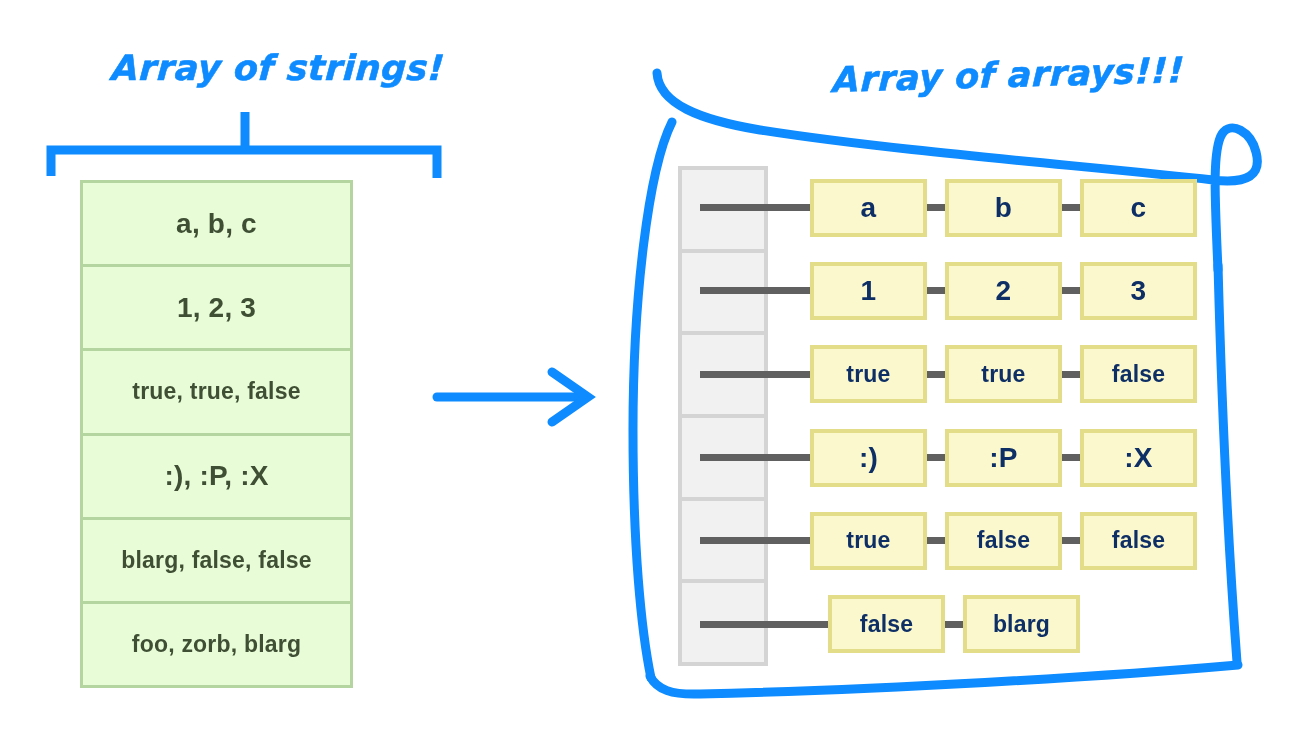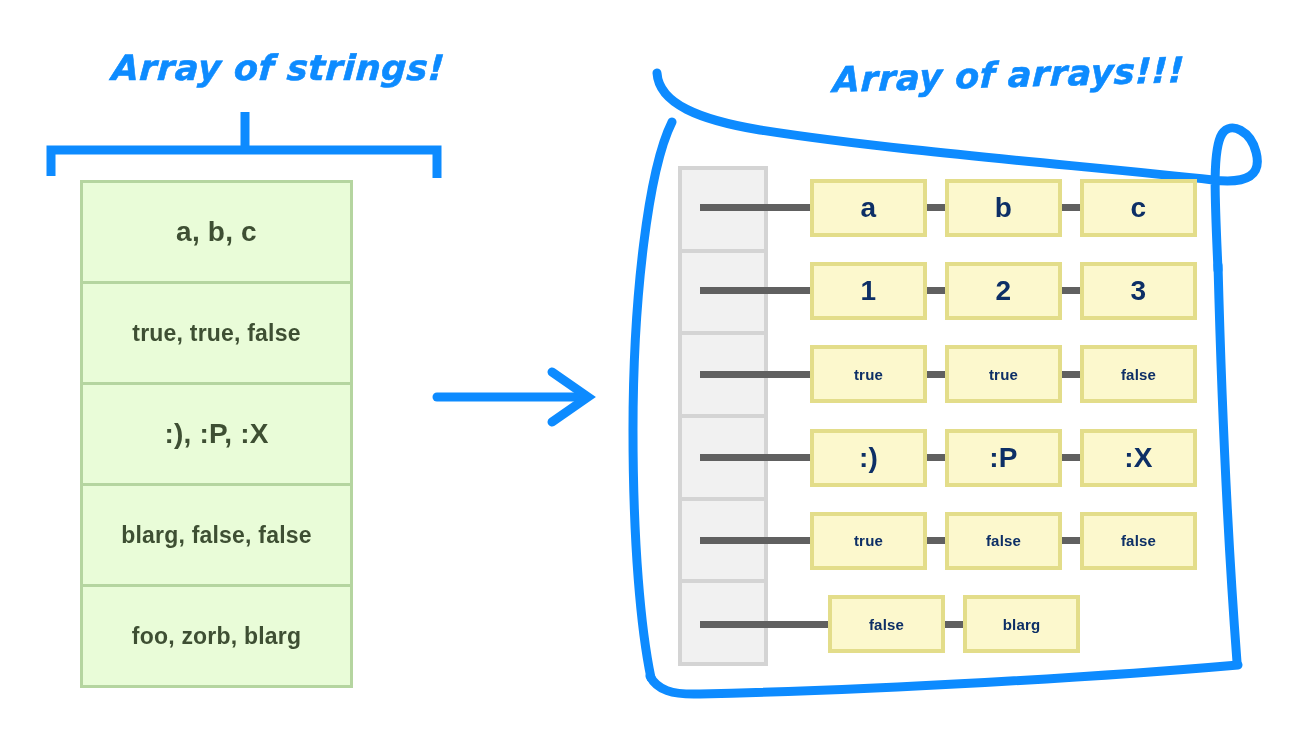--- a/index.html
+++ b/index.html
@@ -130,21 +130,21 @@
     background: #606060;
     flex: 0 0 auto;
   }
   .array-cell {
     width: 117px;
     height: 58px;
     box-sizing: border-box;
     border: 4px solid #e3dd8a;
     background: #fcf8cd;
     color: #0d2f66;
-    font-size: 15px;
+    font-size: 23px;
     font-weight: bold;
     display: flex;
     align-items: center;
     justify-content: center;
     flex: 0 0 auto;
     letter-spacing: 0.2px;
   }
   .array-cell.big { font-size: 28px; }
 </style>
 </head>
@@ -187,20 +187,23 @@
       <path d="M 672 122
                C 648 170, 633 300, 633 430
                C 633 545, 641 630, 651 678" fill="none" stroke="#0d8bff" stroke-width="9" stroke-linecap="round" stroke-linejoin="round"></path>
     </g>
   </svg>
 
   <div id="string-table">
     <div class="string-row big">
       <span>a, b, c</span>
     </div>
+    <div class="string-row big">
+      <span>1, 2, 3</span>
+    </div>
     <div class="string-row">
       <span>true, true, false</span>
     </div>
     <div class="string-row big">
       <span>:), :P, :X</span>
     </div>
     <div class="string-row">
       <span>blarg, false, false</span>
     </div>
     <div class="string-row">

